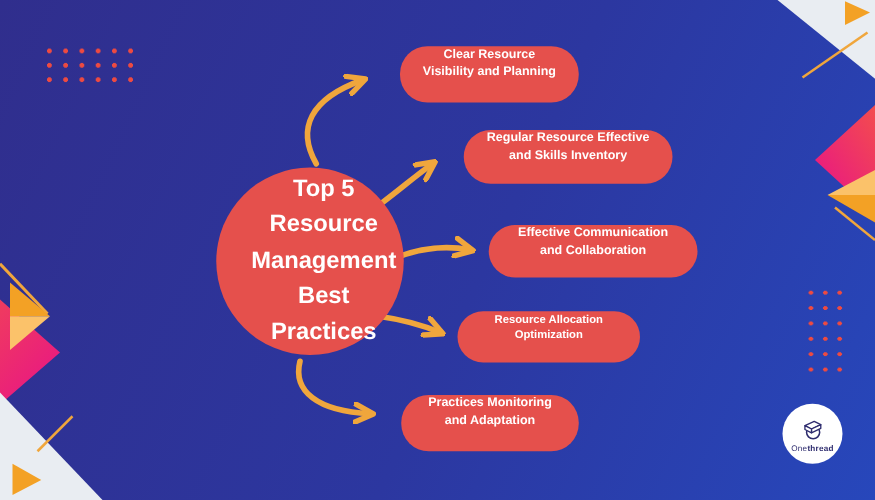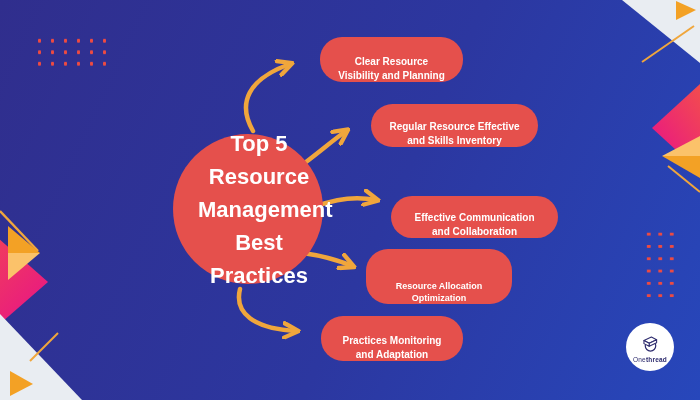--- a/index.html
+++ b/index.html
@@ -20,34 +20,34 @@
     background-image:radial-gradient(circle,#ee4a41 1.7px,rgba(0,0,0,0) 1.9px);
     background-size:11.5px 12.3px;}
 
   
   .center-circle{
     position:absolute;left:173px;top:134px;width:150px;height:150px;border-radius:50%;
     background:#e5504c;display:flex;align-items:center;justify-content:center;
   }
   .center-text{
     width:122px;text-align:center;color:#ffffff;font-weight:700;
-    font-size:22px;line-height:1.5;margin-left:22px;
+    font-size:19px;line-height:1.5;margin-left:22px;
   }
 
   
   .pill{
     position:absolute;background:#e5504c;border-radius:22px;
-    display:flex;align-items:flex-end;justify-content:center;
+    display:flex;align-items:flex-start;justify-content:center;
     color:#ffffff;font-weight:700;font-size:10px;line-height:1.35;
     text-align:center;padding:0 14px;
   }
   .pill1{left:320px;top:37px;width:143px;height:45px;}
   .pill2{left:371px;top:104px;width:167px;height:43px;}
-  .pill3{left:391px;top:196px;width:167px;height:42px;}
-  .pill4{left:366px;top:249px;width:146px;height:55px;font-size:9px;}
+  .pill3{left:391px;top:180px;width:167px;height:42px;}
+  .pill4{left:366px;top:249px;width:146px;height:41px;font-size:9px;}
   .pill5{left:321px;top:316px;width:142px;height:45px;}
 
   
   .logo{
     position:absolute;left:626px;top:323px;width:48px;height:48px;border-radius:50%;
     background:#ffffff;display:flex;flex-direction:column;align-items:center;
     justify-content:center;padding-top:3px;
   }
   .logo-text{font-size:6.5px;color:#2e2c6e;letter-spacing:.2px;margin-top:1px;}
   .logo-text .lr{font-weight:400;}

